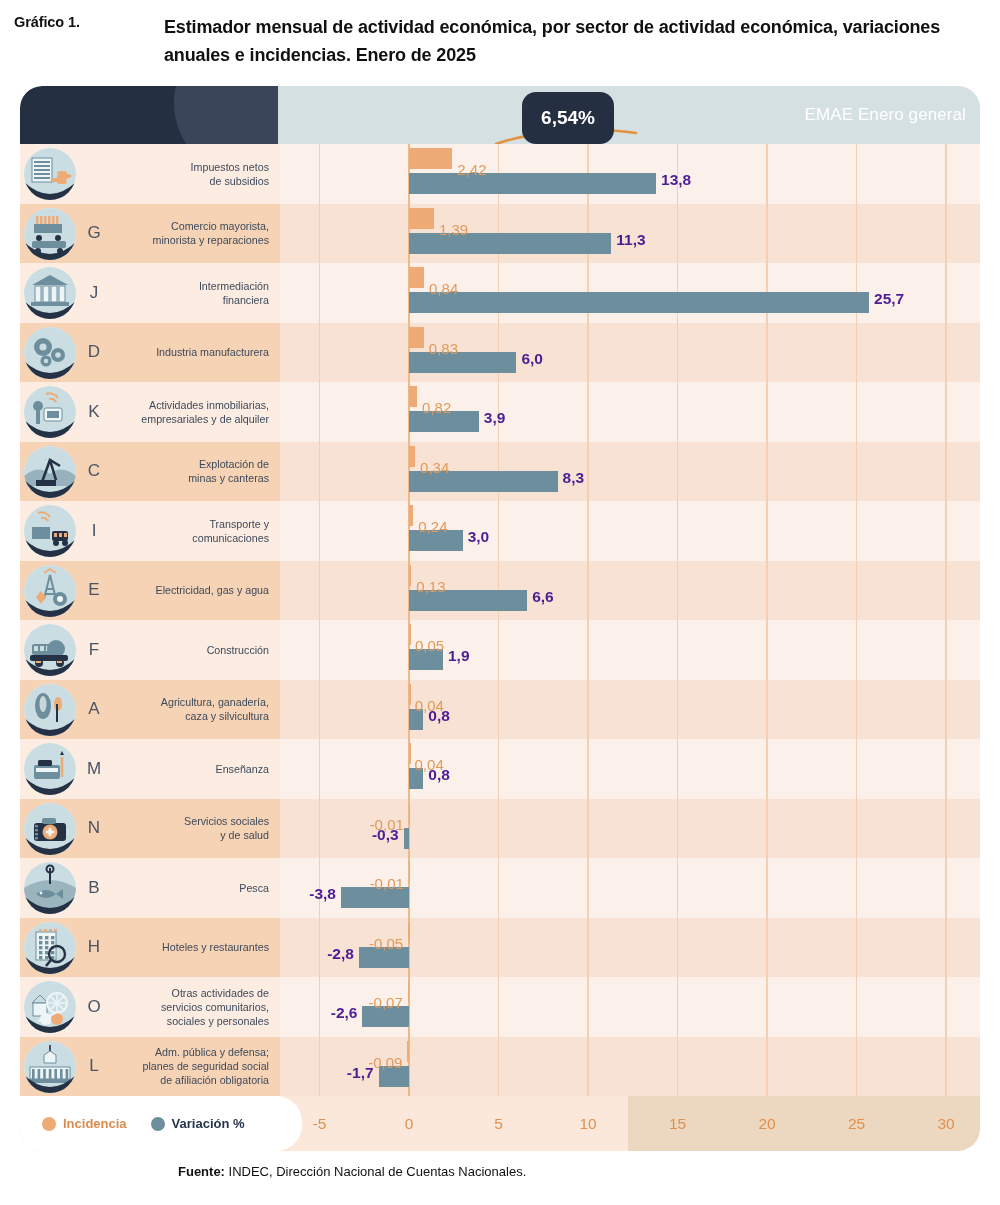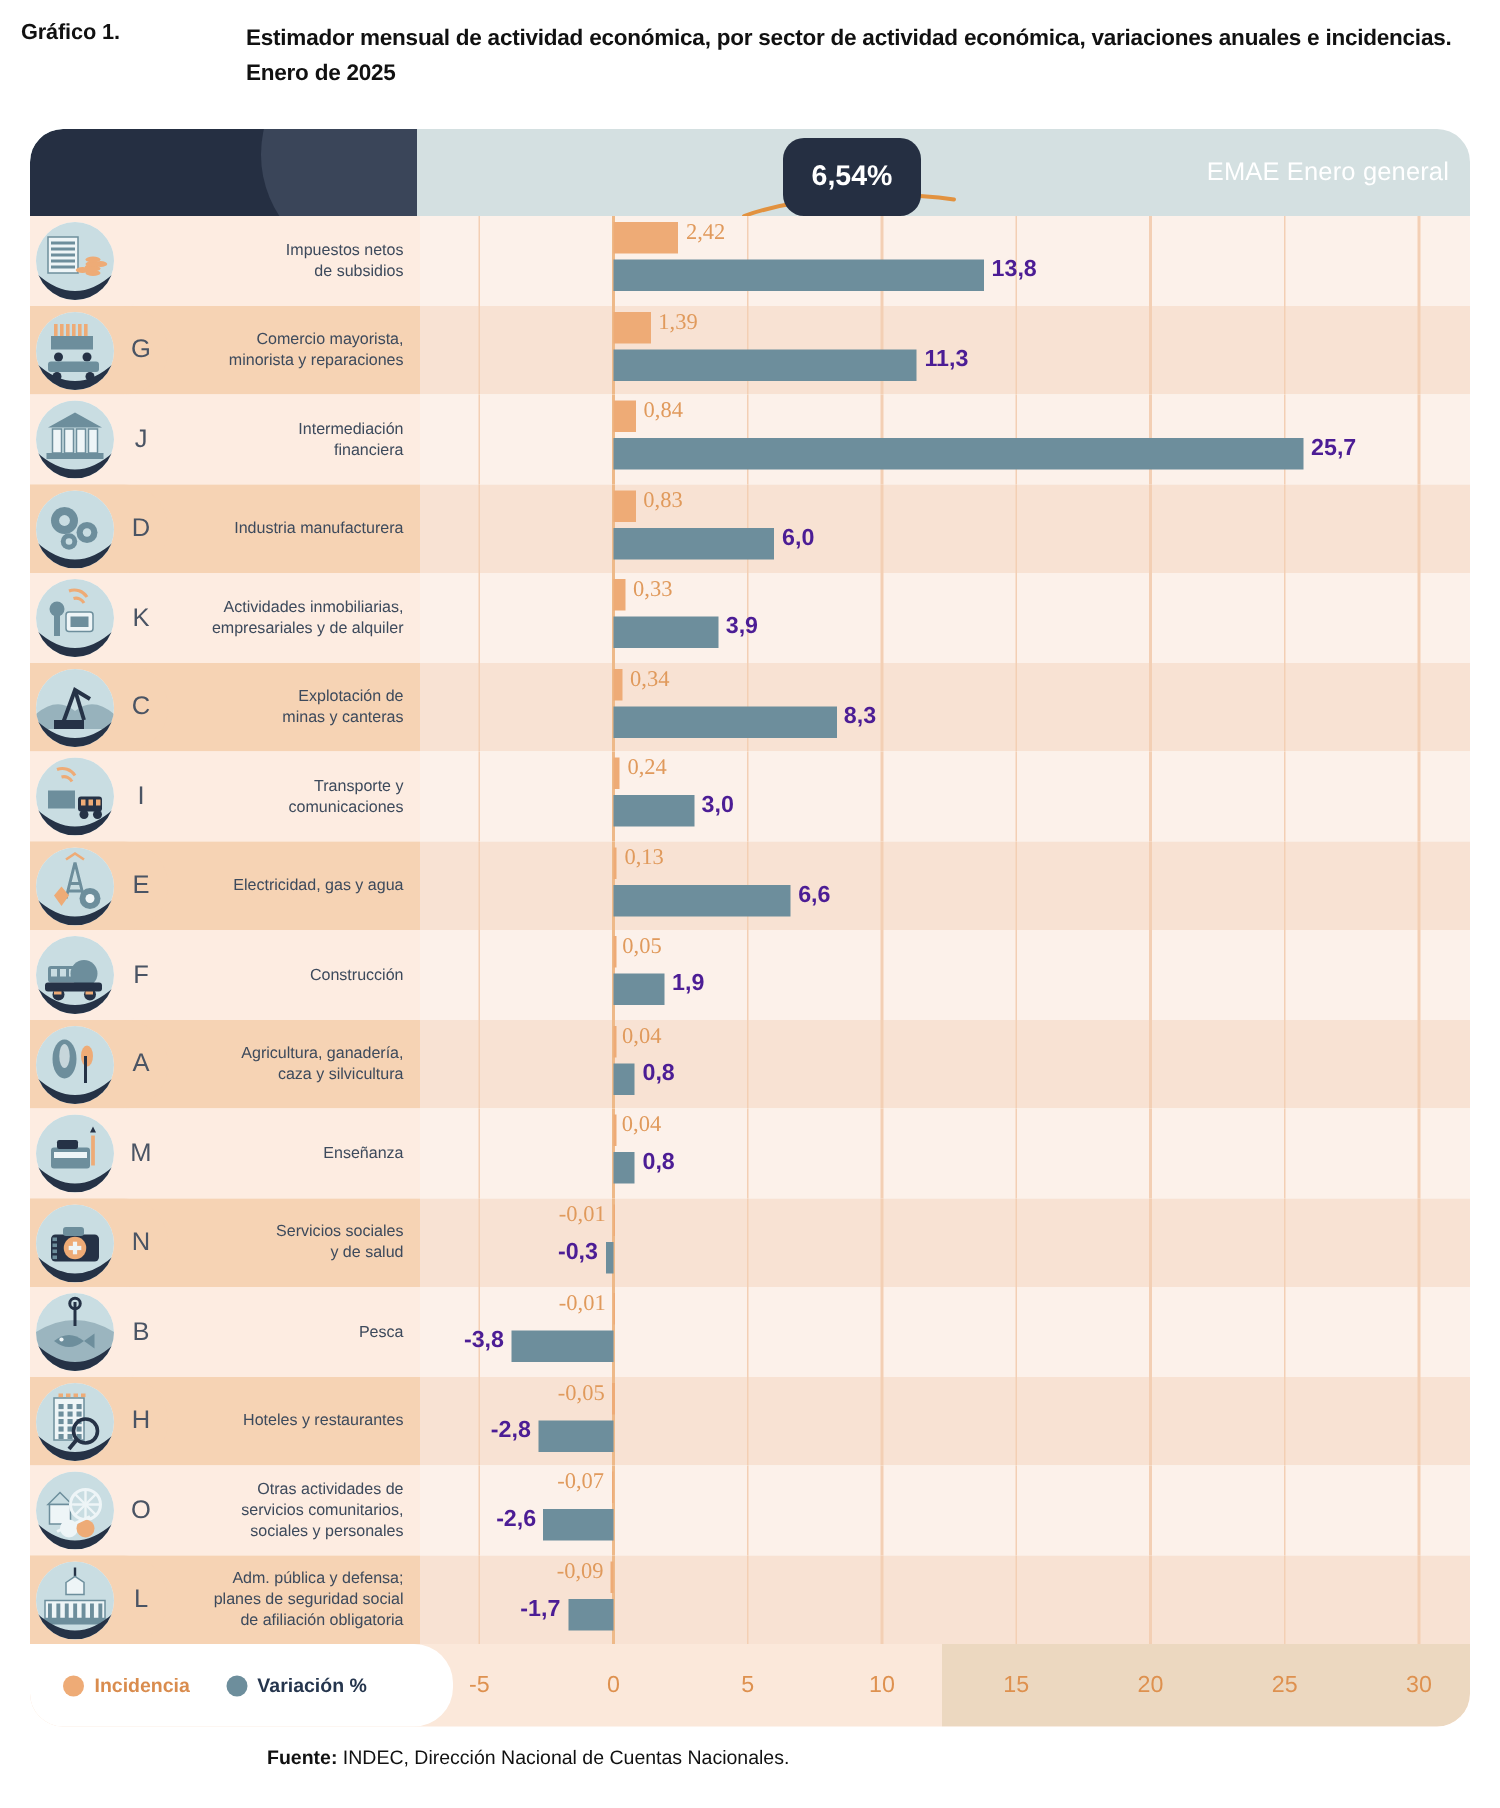--- a/index.html
+++ b/index.html
@@ -11,21 +11,21 @@
   }
 
   
   .title-block{ position:absolute; left:14px; top:14px; width:972px; }
   .title-row{ display:flex; align-items:flex-start; }
   .fig-no{
     font-weight:bold; font-size:14.5px; color:#111111;
     width:150px; flex:0 0 150px; letter-spacing:-.1px;
   }
   .fig-title{
-    font-weight:bold; font-size:15px; color:#111111;
+    font-weight:bold; font-size:18px; color:#111111;
     line-height:1.55; letter-spacing:-.15px;
   }
 
   
   .chart{
     position:absolute; left:20px; top:86px;
     width:960px; height:1065px;
   }
 
   
@@ -116,21 +116,21 @@
   .bar{
     position:absolute; height:21px;
     border-radius:0;
   }
   .bar.inc{ top:4px; background:#eeab76; }
   .bar.var{ top:29px; background:#6d8e9c; }
 
   .vlabel{
     position:absolute; font-size:14.5px; white-space:nowrap;
   }
-  .vlabel.inc{ top:3px; color:#e09a5c; font-size:15px;font-family:Liberation Serif, serif; }
+  .vlabel.inc{ top:17px; color:#e09a5c; font-size:15px; }
   .vlabel.var{ top:27px; color:#4c1d95; font-weight:bold; font-size:15.5px; }
 
   
   .axisband{
     position:absolute; left:0; top:1010px; width:960px; height:55px;
     border-bottom-left-radius:22px; border-bottom-right-radius:22px;
     background:#fbe8da; overflow:hidden;
   }
   .axisband .dark-right{
     position:absolute; left:608px; top:0; width:352px; height:55px;
@@ -386,21 +386,21 @@
           <div class="grid" style="left: 38.8px;"></div>
           <div class="grid zero" style="left: 128.3px;"></div>
           <div class="grid" style="left: 217.8px;"></div>
           <div class="grid" style="left: 307.3px;"></div>
           <div class="grid" style="left: 396.8px;"></div>
           <div class="grid" style="left: 486.3px;"></div>
           <div class="grid" style="left: 575.8px;"></div>
           <div class="grid" style="left: 665.3px;"></div>
           <div class="bar inc" style="left: 129px; width: 8.055px;"></div>
           <div class="bar var" style="left: 129px; width: 69.81px;"></div>
-          <div class="vlabel inc" style="left: 142.055px;">0,33</div>
+          <div class="vlabel inc" style="left: 142.055px;">0,82</div>
           <div class="vlabel var" style="left: 203.81px;">3,9</div>
         </div>
       </div>
       <div class="row alt">
         <div class="icon-cell">
           <div class="icon-pill">
             <div class="ico">
               <svg width="52" height="52" viewBox="0 0 52 52">
                 <circle cx="26" cy="26" r="26" fill="#c9dde2"></circle>
                 <path d="M0 30 Q14 18 26 28 Q38 18 52 30 L52 40 L0 40 Z" fill="#6d8e9c" opacity=".55"></path>

